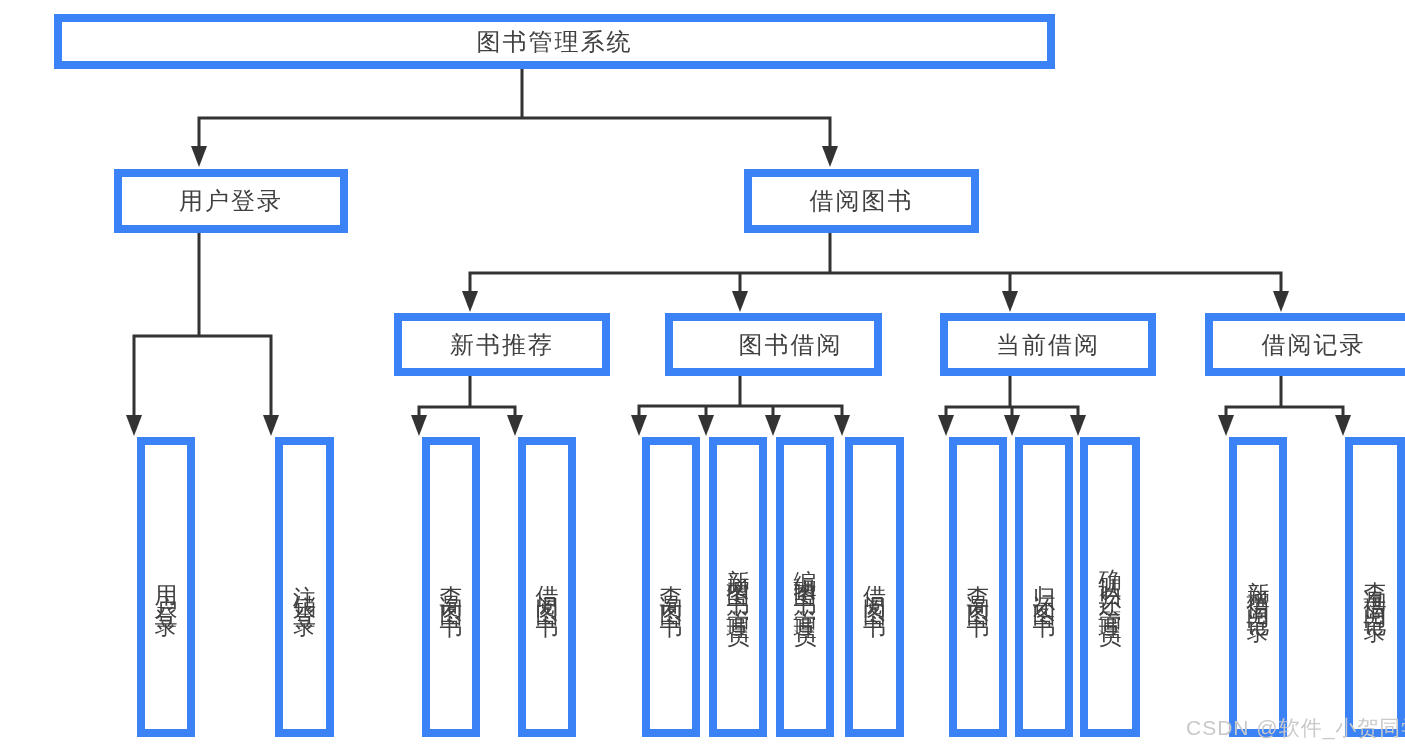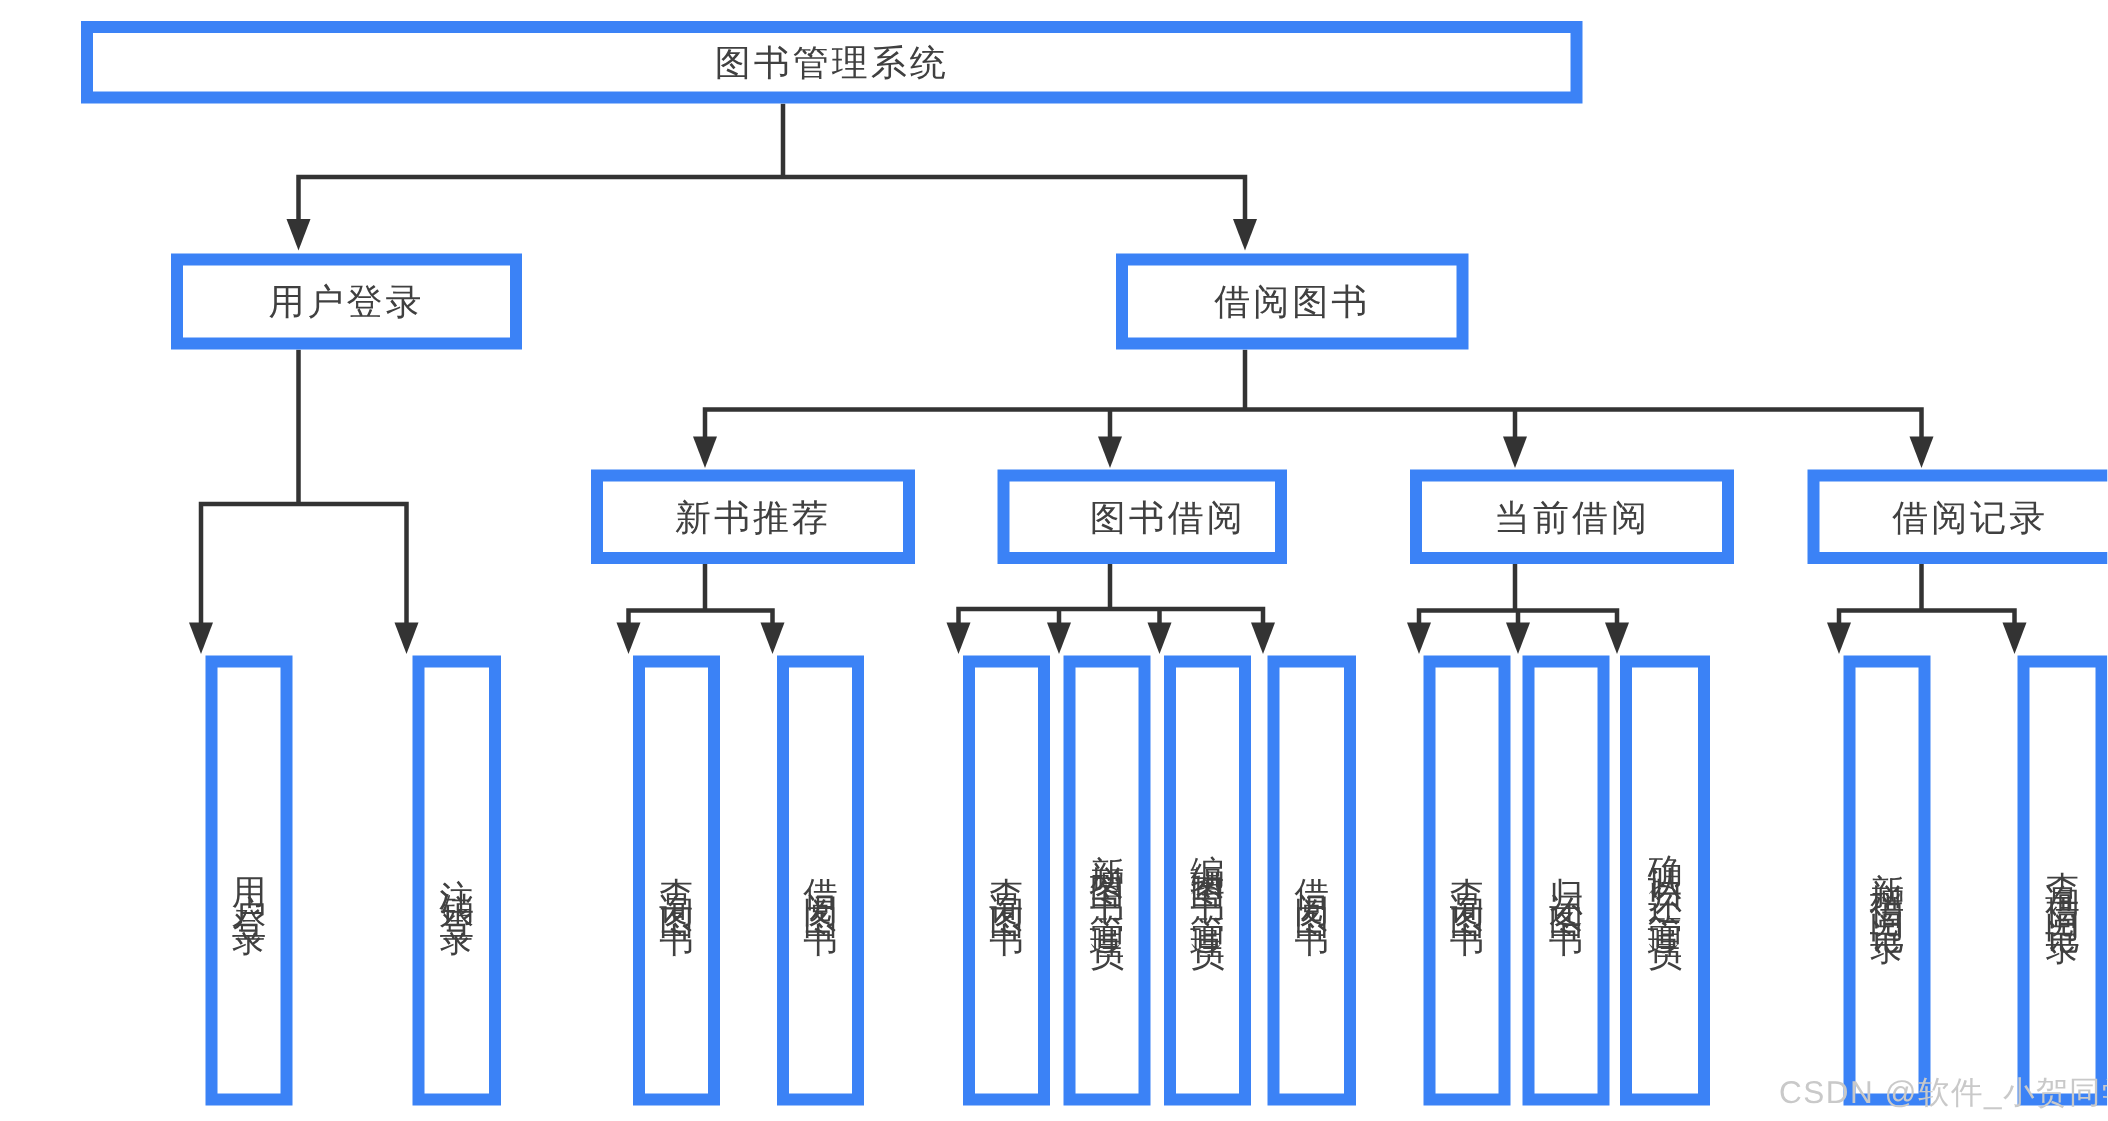--- a/index.html
+++ b/index.html
@@ -68,21 +68,21 @@
       <polygon points="1335,415 1351,415 1343,436"></polygon>
     </g>
   </svg>
 
   <div class="node hbox" style="left:22px;top:14px;width:1001px;height:55px;">图书管理系统</div>
 
   <div class="node hbox" style="left:82px;top:169px;width:234px;height:64px;">用户登录</div>
   <div class="node hbox" style="left:712px;top:169px;width:235px;height:64px;">借阅图书</div>
 
   <div class="node hbox" style="left:362px;top:313px;width:216px;height:63px;">新书推荐</div>
-  <div class="node hbox" style="left:633px;top:313px;width:193px;height:63px;padding-left:34px;">图书借阅</div>
+  <div class="node hbox" style="left:633px;top:313px;width:217px;height:63px;padding-left:34px;">图书借阅</div>
   <div class="node hbox" style="left:908px;top:313px;width:216px;height:63px;">当前借阅</div>
   <div class="node hbox" style="left:1173px;top:313px;width:217px;height:63px;">借阅记录</div>
 
   <div class="node leaf" style="left:105px;top:437px;width:58px;height:300px;">用户登录</div>
   <div class="node leaf" style="left:243px;top:437px;width:59px;height:300px;">注销登录</div>
 
   <div class="node leaf" style="left:390px;top:437px;width:58px;height:300px;">查询图书</div>
   <div class="node leaf" style="left:486px;top:437px;width:58px;height:300px;">借阅图书</div>
 
   <div class="node leaf" style="left:610px;top:437px;width:58px;height:300px;">查询图书</div>

